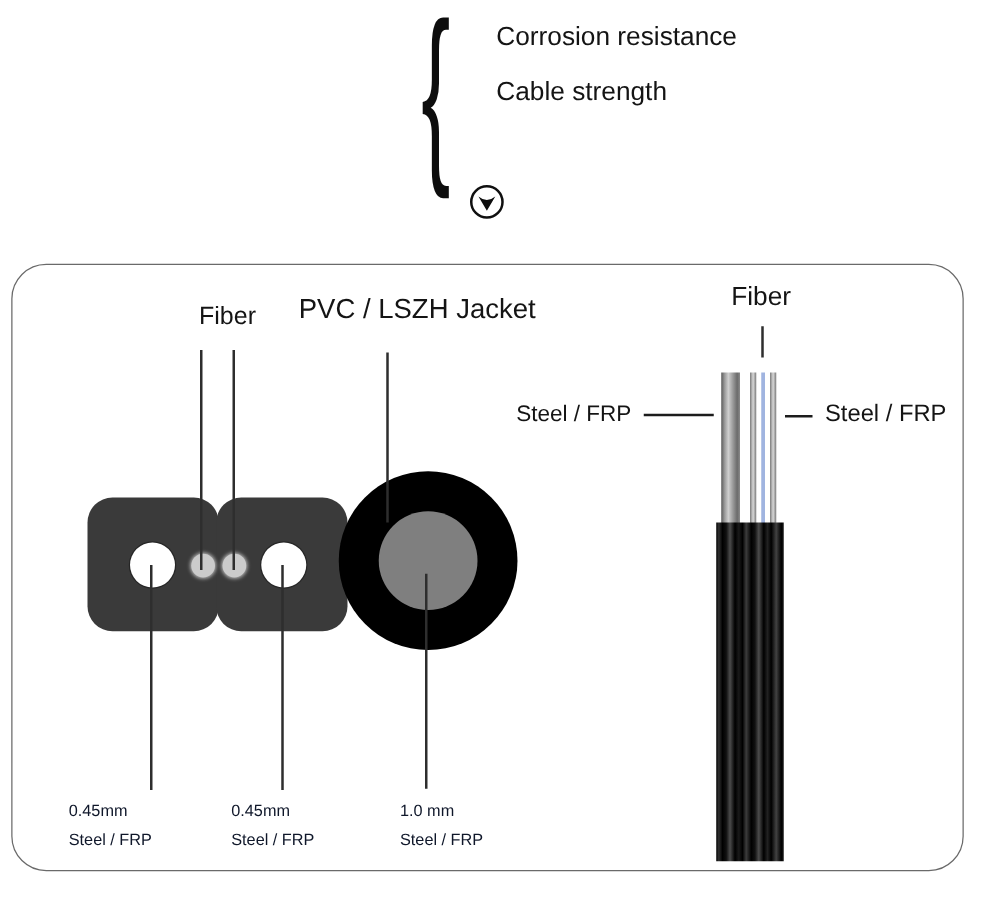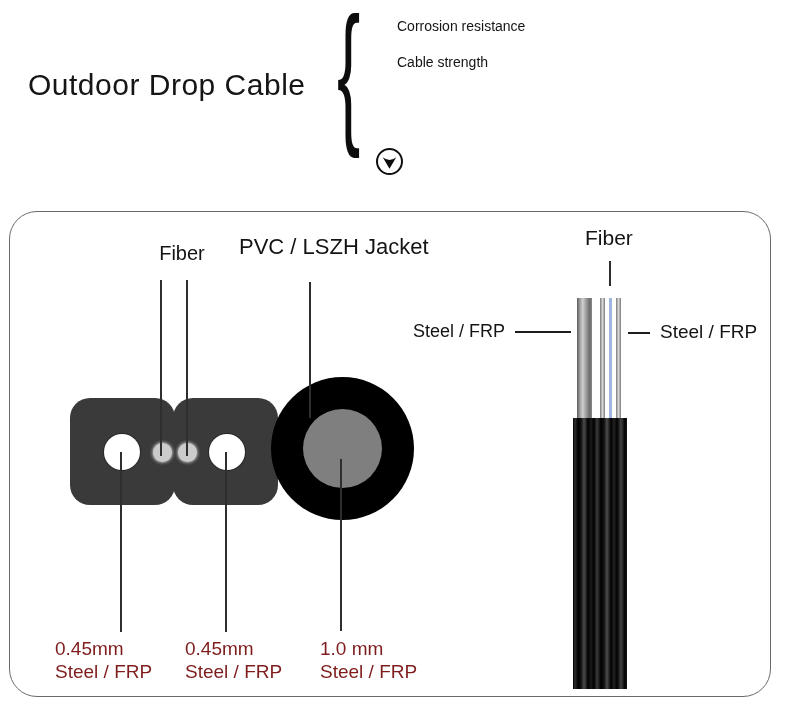--- a/index.html
+++ b/index.html
@@ -7,21 +7,21 @@
   body { font-family: "Liberation Sans", "DejaVu Sans", sans-serif; color: #111; }
   .canvas { position: relative; width: 790px; height: 722px; background: #fff; overflow: hidden; }
 
   .abs { position: absolute; }
 
   
   .title { left: 28px; top: 68px; font-size: 30px; letter-spacing: .5px; color: #151515; white-space: nowrap; }
   .brace { left: 337px; top: 16px; font-size: 155px; line-height: 114px; height: 114px;
            transform: scaleX(.45); transform-origin: left center; color: #0d0d0d; }
   .features { left: 397px; top: 18px; }
-  .feature { font-size: 14px; color: #141414; margin-bottom: 20px; white-space: nowrap; }
+  .feature { font-size: 21px; color: #141414; margin-bottom: 20px; white-space: nowrap; }
 
   
   .arrow-wrap { left: 376px; top: 148px; width: 27px; height: 27px; border: 2px solid #101010;
                 border-radius: 50%; display: flex; align-items: center; justify-content: center; }
 
   
   .panel { left: 9px; top: 211px; width: 762px; height: 486px; border: 1px solid #6a6a6a; border-radius: 28px; }
 
   
   .sq { width: 105px; height: 107px; background: #3a3a3a; border-radius: 20px; z-index: 2; }
@@ -67,31 +67,30 @@
   .ln-steel-l { left: 515px; top: 331px; width: 56px; }
   .ln-steel-r { left: 628px; top: 332px; width: 22px; }
 
   
   .lbl { z-index: 6; color: #141414; white-space: nowrap; }
   .lbl-fiber-left { left: 150px; top: 242px; width: 64px; text-align: center; font-size: 20px; }
   .lbl-pvc { left: 239px; top: 234px; font-size: 22px; }
   .lbl-fiber-right { left: 585px; top: 226px; font-size: 21px; }
   .lbl-steel-left { left: 395px; top: 321px; width: 110px; text-align: right; font-size: 18px; }
   .lbl-steel-right { left: 660px; top: 321px; font-size: 19px; }
-  .blabel { top: 637px; font-size: 19px; line-height: 23px; z-index: 6; color: #7f1d1d; }
+  .blabel { top: 637px; font-size: 13px; line-height: 23px; z-index: 6; color: #0f172a; }
   .blabel-1 { left: 55px; }
   .blabel-2 { left: 185px; }
   .blabel-3 { left: 320px; }
 </style>
 </head>
 <body>
 
 <div class="canvas">
 
-  <div class="abs title">Outdoor Drop Cable</div>
   <div class="abs brace">{</div>
   <div class="abs features">
     <div class="feature">Corrosion resistance</div>
     <div class="feature">Cable strength</div>
   </div>
 
   <div class="abs arrow-wrap">
     <svg width="19" height="19" viewBox="0 0 24 24" aria-hidden="true">
       <path d="M12 21 L3.5 6.5 Q12 13.5 20.5 6.5 Z" fill="#0d0d0d"></path>
     </svg>

